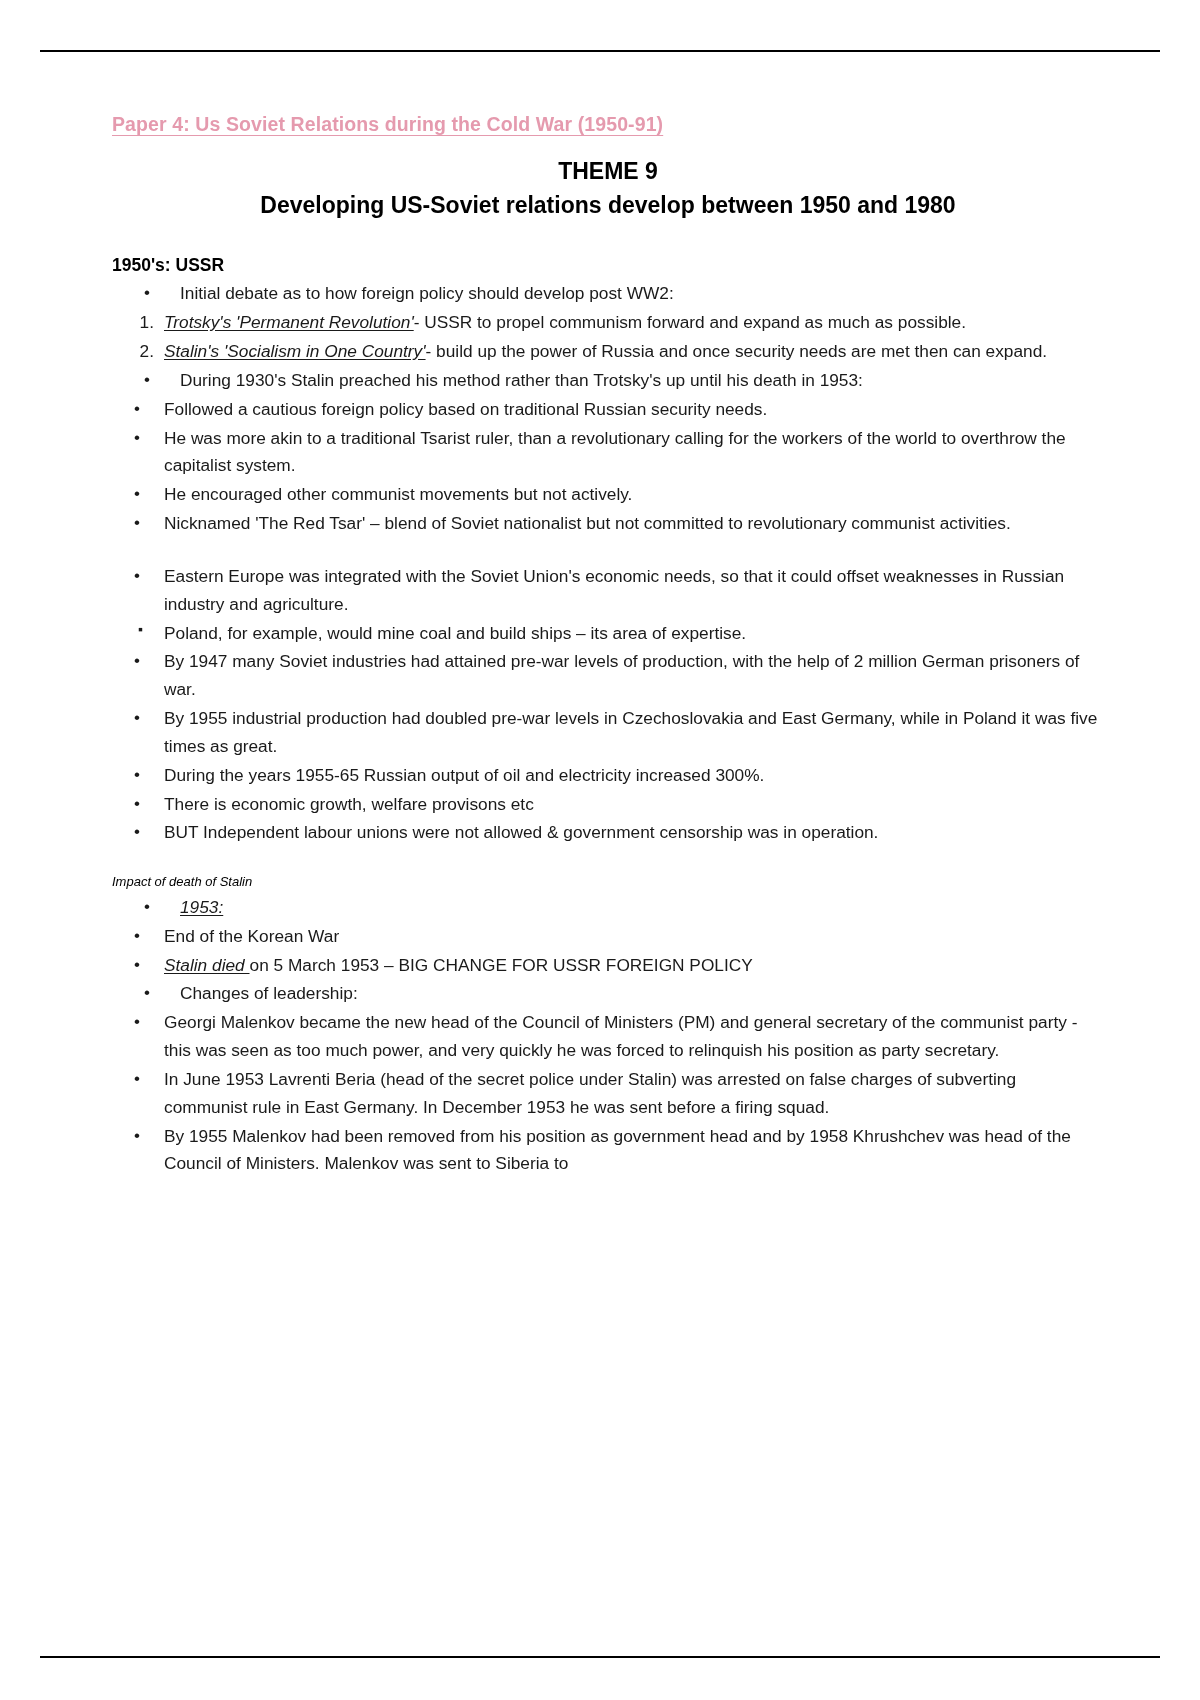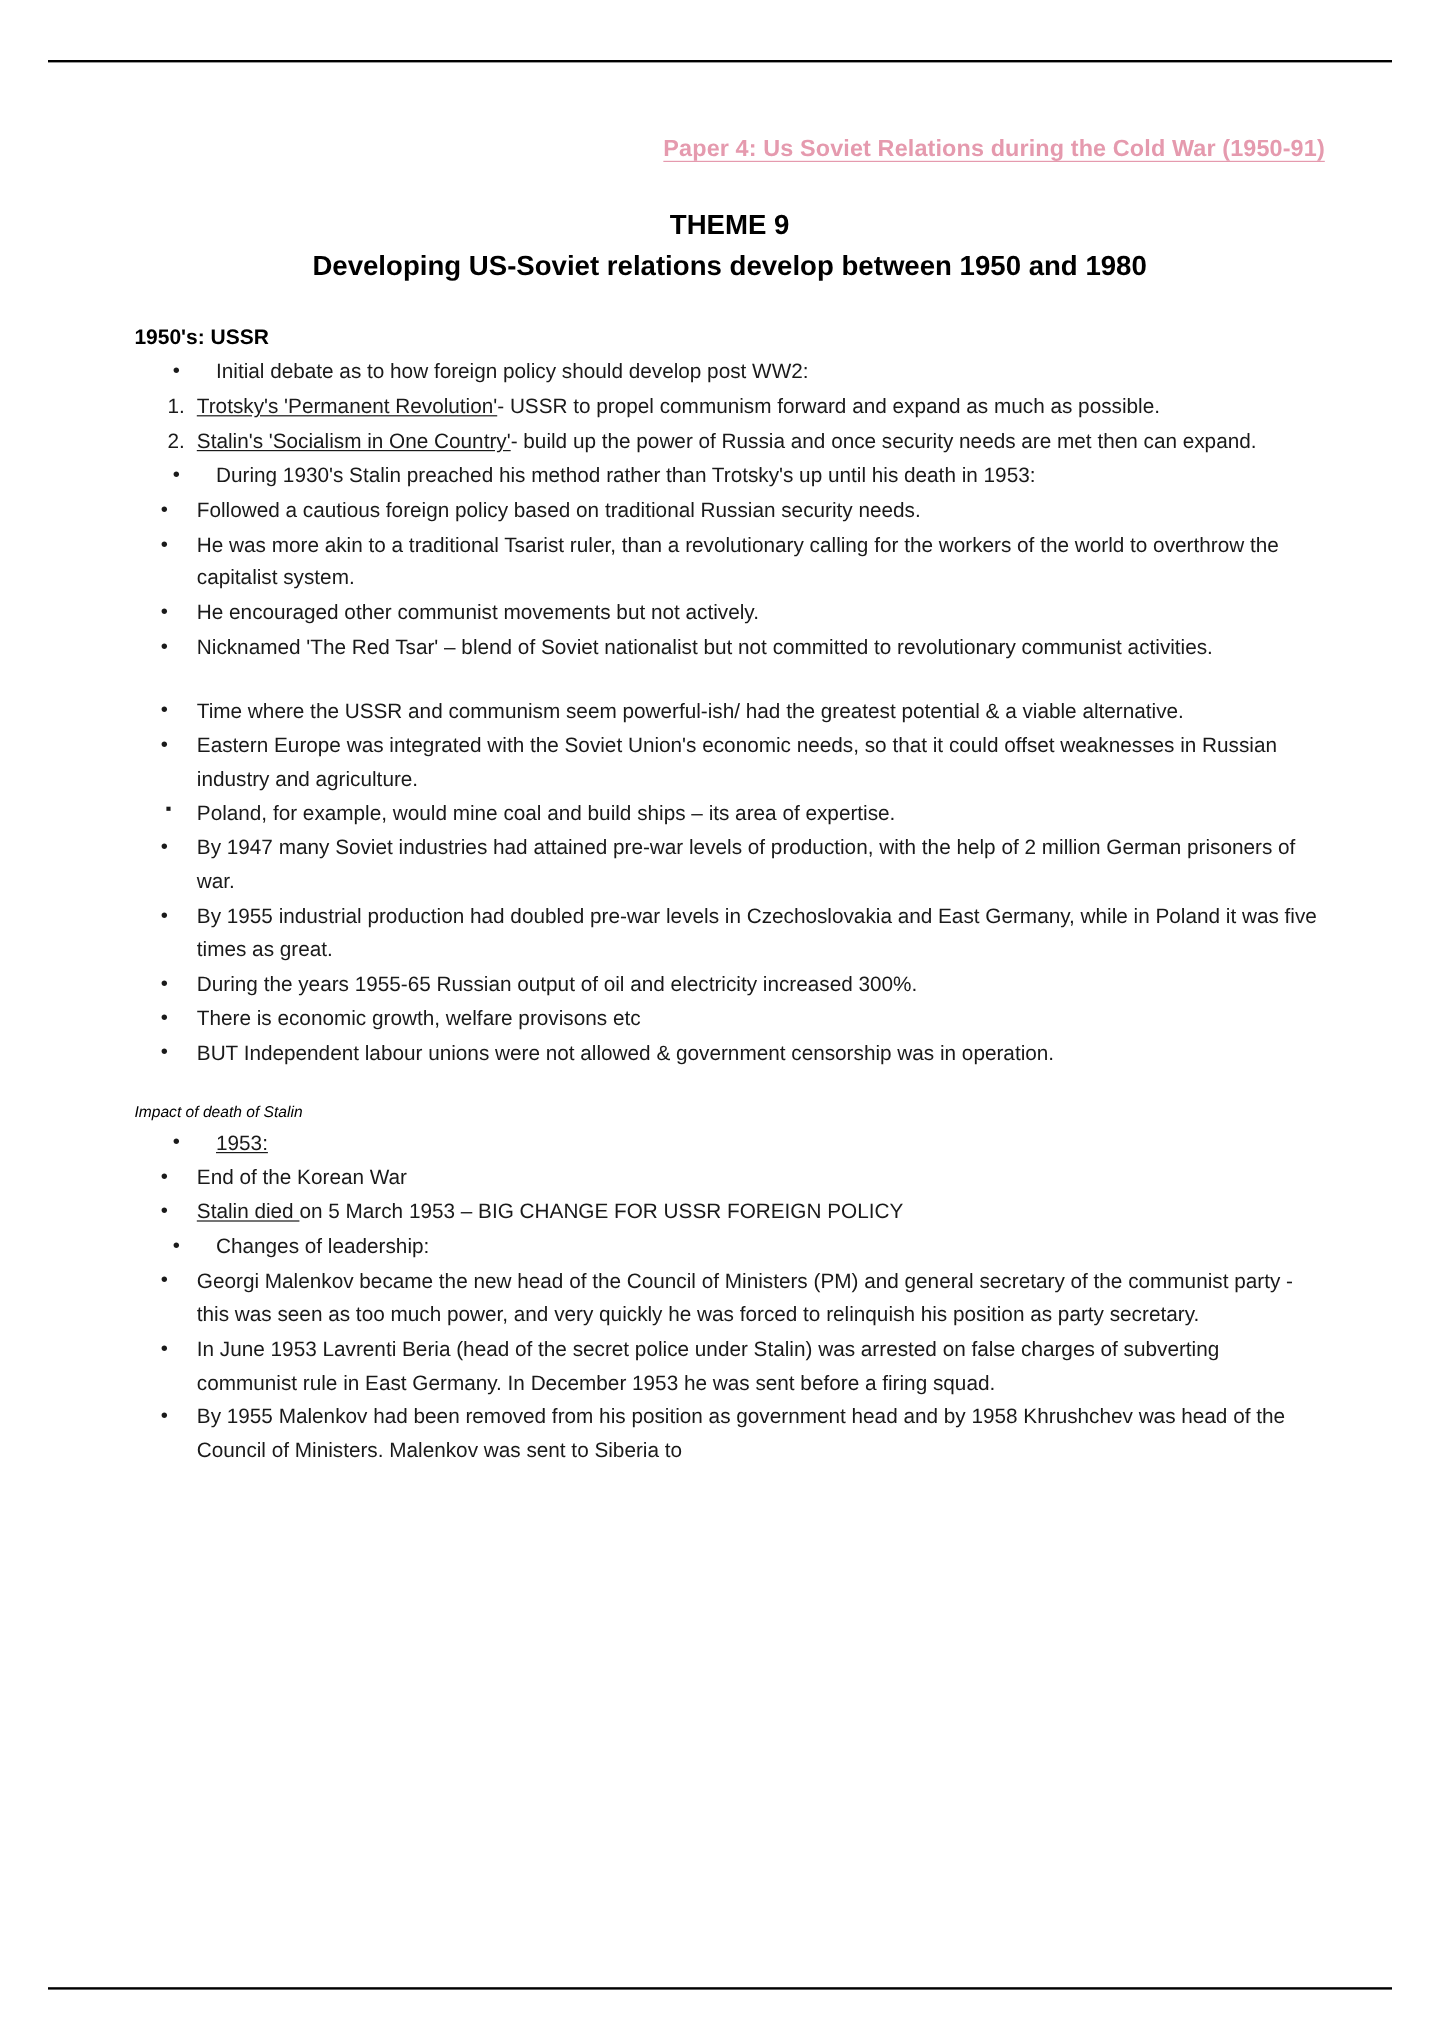--- a/index.html
+++ b/index.html
@@ -38,28 +38,28 @@
   .content {
     position: absolute;
     left: 112px;
     right: 96px;
     top: 112px;
     bottom: 70px;
   }
 
   
   .doc-subject {
-    text-align: right;
+    text-align: left;
     font-size: 19.5px;
     font-weight: bold;
     color: #e59aae;
     text-decoration: underline;
     text-underline-offset: 4px;
     letter-spacing: 0.1px;
-    margin: 0 0 34px 0;
+    margin: 0 0 18px 0;
     line-height: 1.3;
   }
   .theme-line {
     text-align: center;
     font-size: 23px;
     font-weight: bold;
     color: #000;
     margin: 0;
     line-height: 1.45;
   }
@@ -155,21 +155,21 @@
     padding-left: 52px;
   }
   .l3 > li.item > .bullet::before {
     content: "\25AA";
     position: absolute;
     left: 26px;
     top: -2px;
     font-size: 14px;
   }
 
-  .u { text-decoration: underline; text-underline-offset: 2px; }
+  .u { text-decoration: underline; text-underline-offset: 2px; font-style: italic; }
   .txt { display: inline; }
 </style>
 </head>
 <body>
 
 <div class="page">
 
   <div class="rule rule-top"></div>
   <div class="rule rule-bottom"></div>
 
@@ -216,23 +216,20 @@
       <li class="item">
         <span class="bullet"></span><span class="txt">Nicknamed 'The Red Tsar' – blend of Soviet nationalist but not committed to revolutionary communist activities.</span>
       </li>
     </ul>
 
     <div class="spacer-md"></div>
 
 
     <ul class="lvl l2">
       <li class="item">
-        <span class="bullet"></span><span class="txt">Time where the USSR and communism seem powerful-ish/ had the greatest potential &amp; a viable alternative.</span>
-      </li>
-      <li class="item">
         <span class="bullet"></span><span class="txt">Eastern Europe was integrated with the Soviet Union's economic needs, so that it could offset weaknesses in Russian industry and agriculture.</span>
       </li>
     </ul>
 
     <ul class="lvl l3">
       <li class="item">
         <span class="bullet"></span><span class="txt">Poland, for example, would mine coal and build ships – its area of expertise.</span>
       </li>
     </ul>
 

